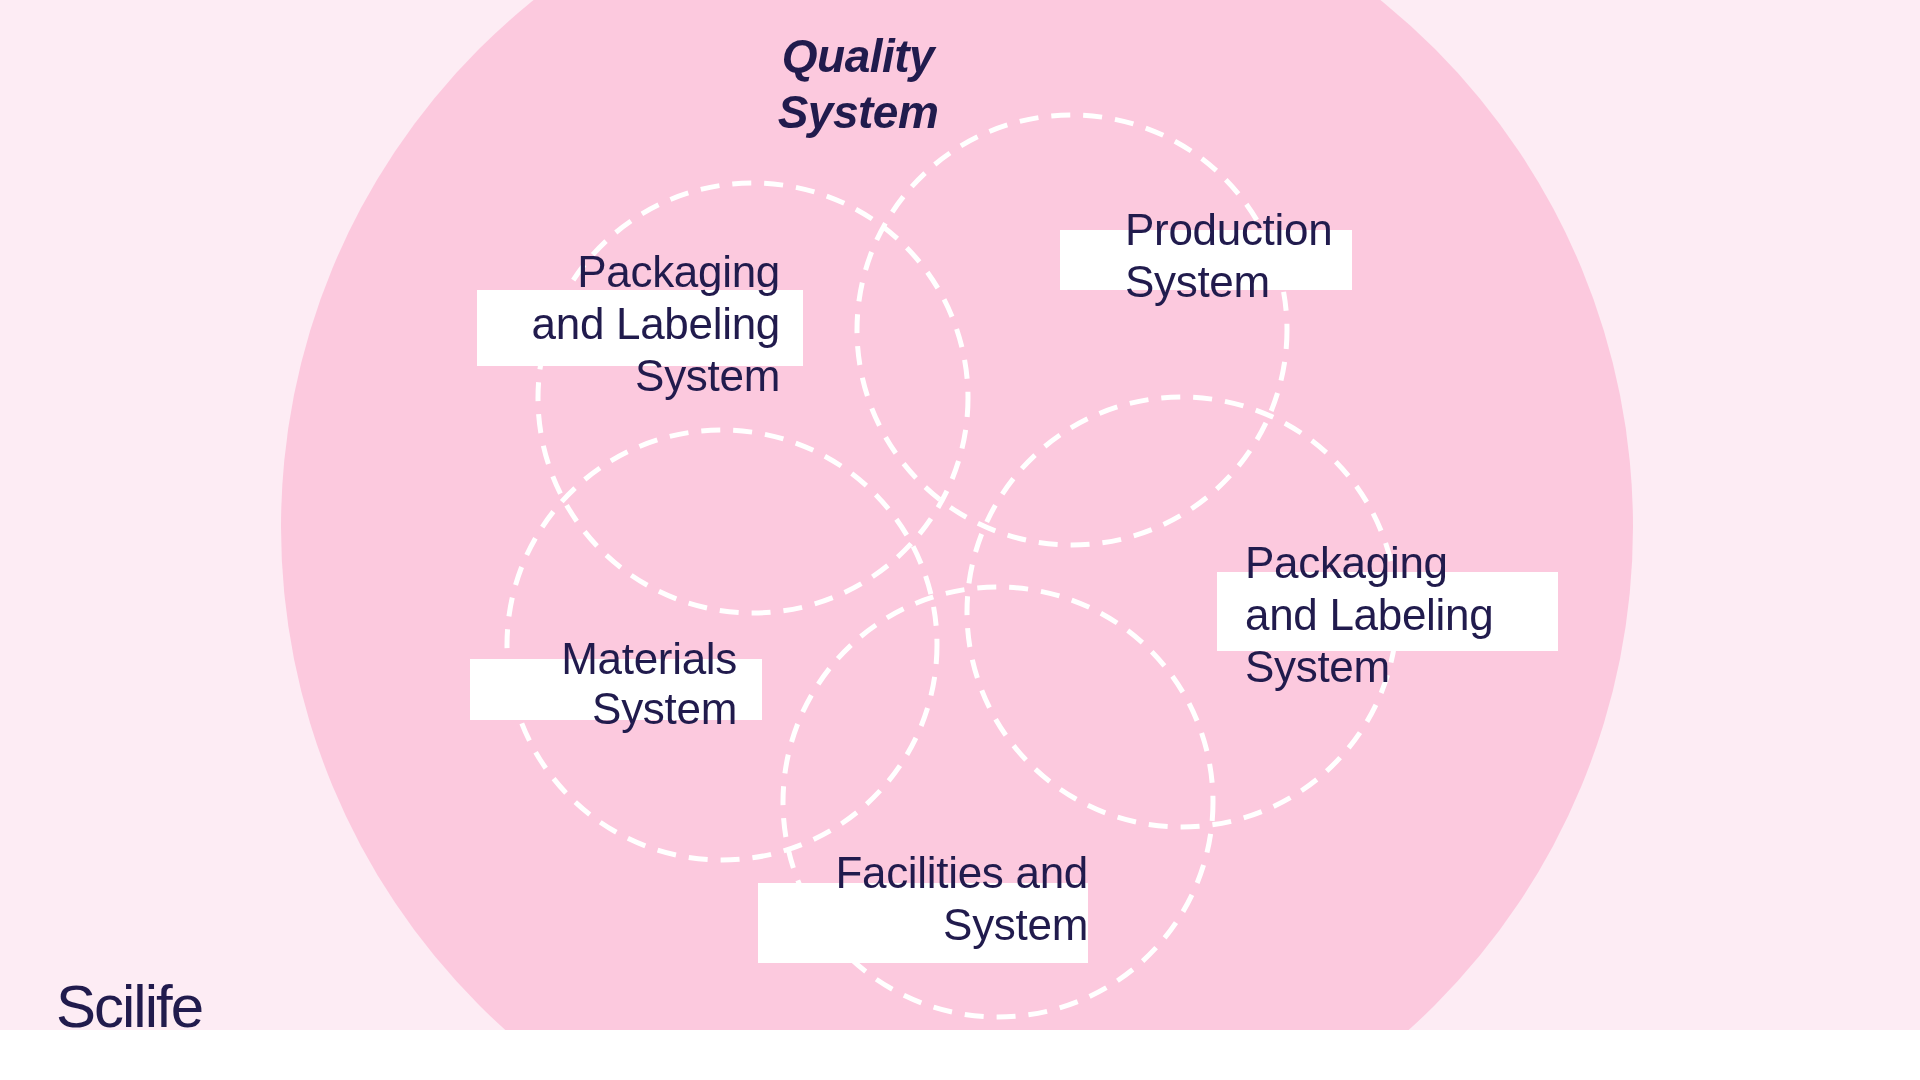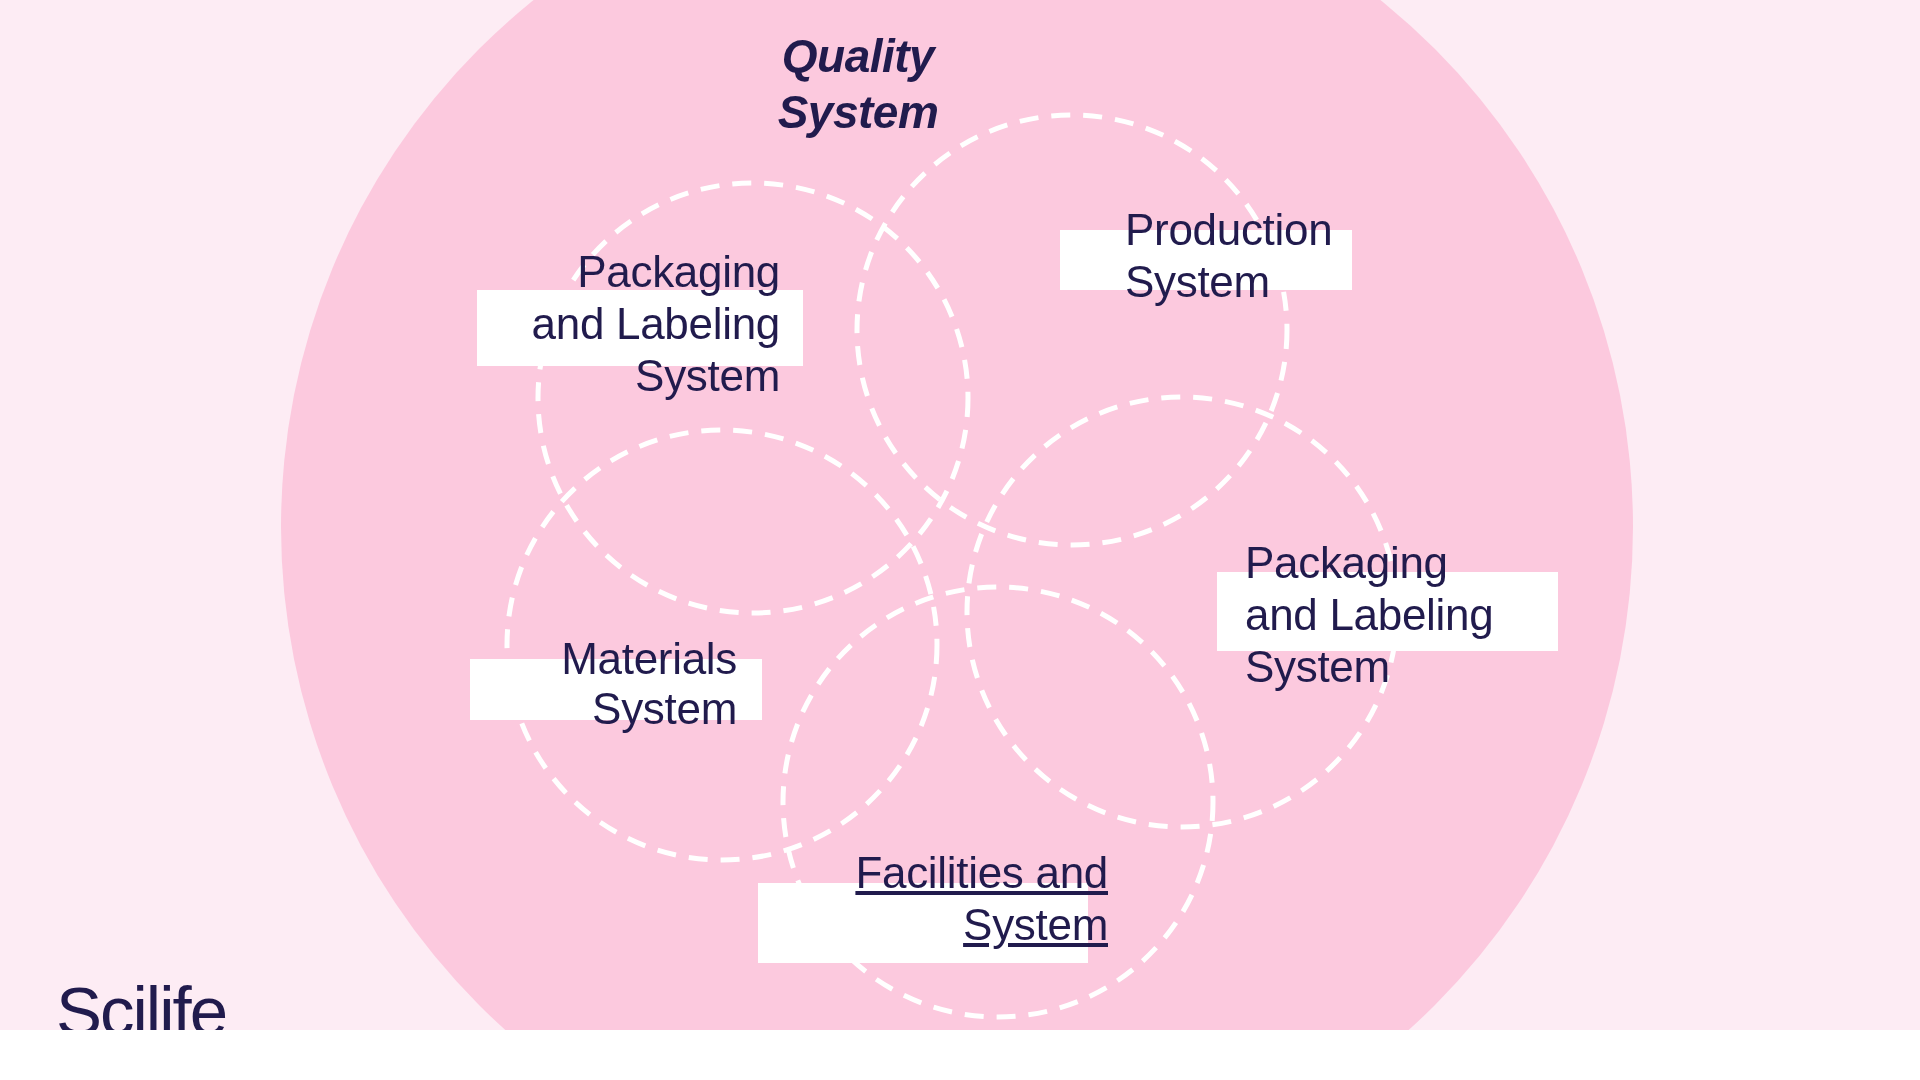--- a/index.html
+++ b/index.html
@@ -32,26 +32,26 @@
   .box-pkg-left   { left: 477px;  top: 290px; width: 326px; height: 76px; }
   .box-production { left: 1060px; top: 230px; width: 292px; height: 60px; }
   .box-pkg-right  { left: 1217px; top: 572px; width: 341px; height: 79px; }
   .box-materials  { left: 470px;  top: 659px; width: 292px; height: 61px; }
   .box-facilities { left: 758px;  top: 883px; width: 330px; height: 80px; }
 
   .label-pkg-left   { right: 1140px; top: 246px; }
   .label-production { left: 1078px;  top: 204px; margin-left: 47px; }
   .label-pkg-right  { left: 1245px;  top: 537px; }
   .label-materials  { right: 1183px; top: 634px; line-height: 50px; margin-left: 33px; }
-  .label-facilities { right: 812px;  top: 847px; text-decoration: underline; }
+  .label-facilities { right: 832px;  top: 847px; }
 
   .logo-wordmark {
     position: absolute; z-index: 2;
     left: 56px; top: 972px;
-    font-size: 69px; letter-spacing: -2px; font-weight: 500;
+    font-size: 60px; letter-spacing: -2px; font-weight: 500;
   }
 </style>
 </head>
 <body>
 
 <div class="canvas" style="background: rgb(253, 236, 244);">
 
   <svg class="diagram-svg" width="1920" height="1080" viewBox="0 0 1920 1080">
     <circle cx="957" cy="527" r="676" fill="#fcc9de"></circle>
     <g fill="none" stroke-width="5" stroke-dasharray="19 13">

